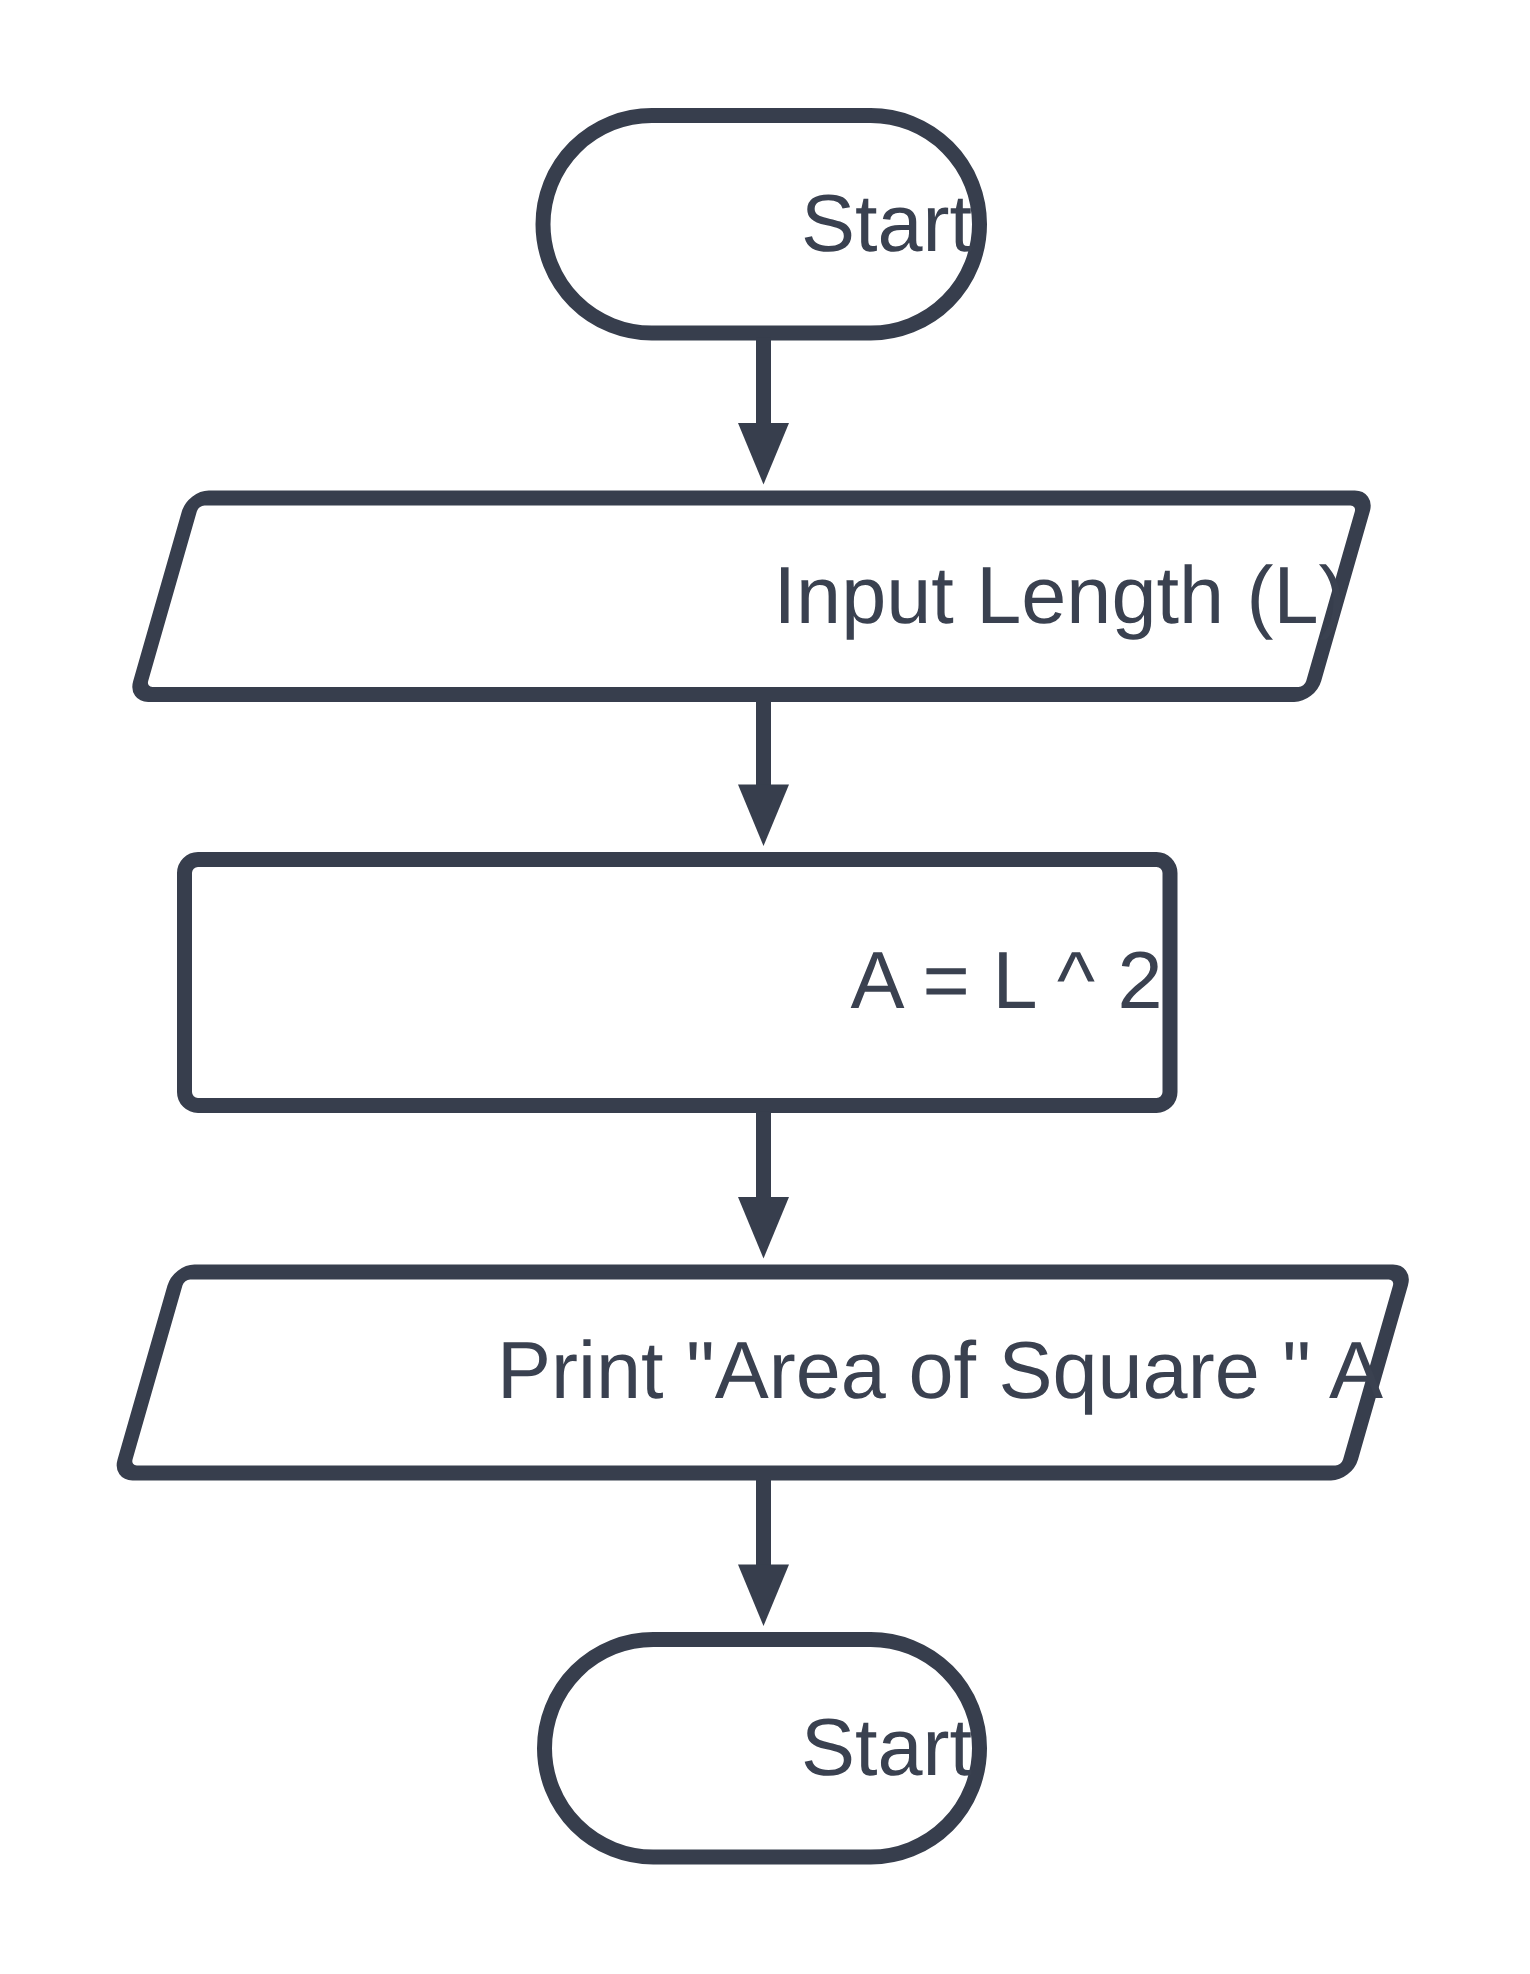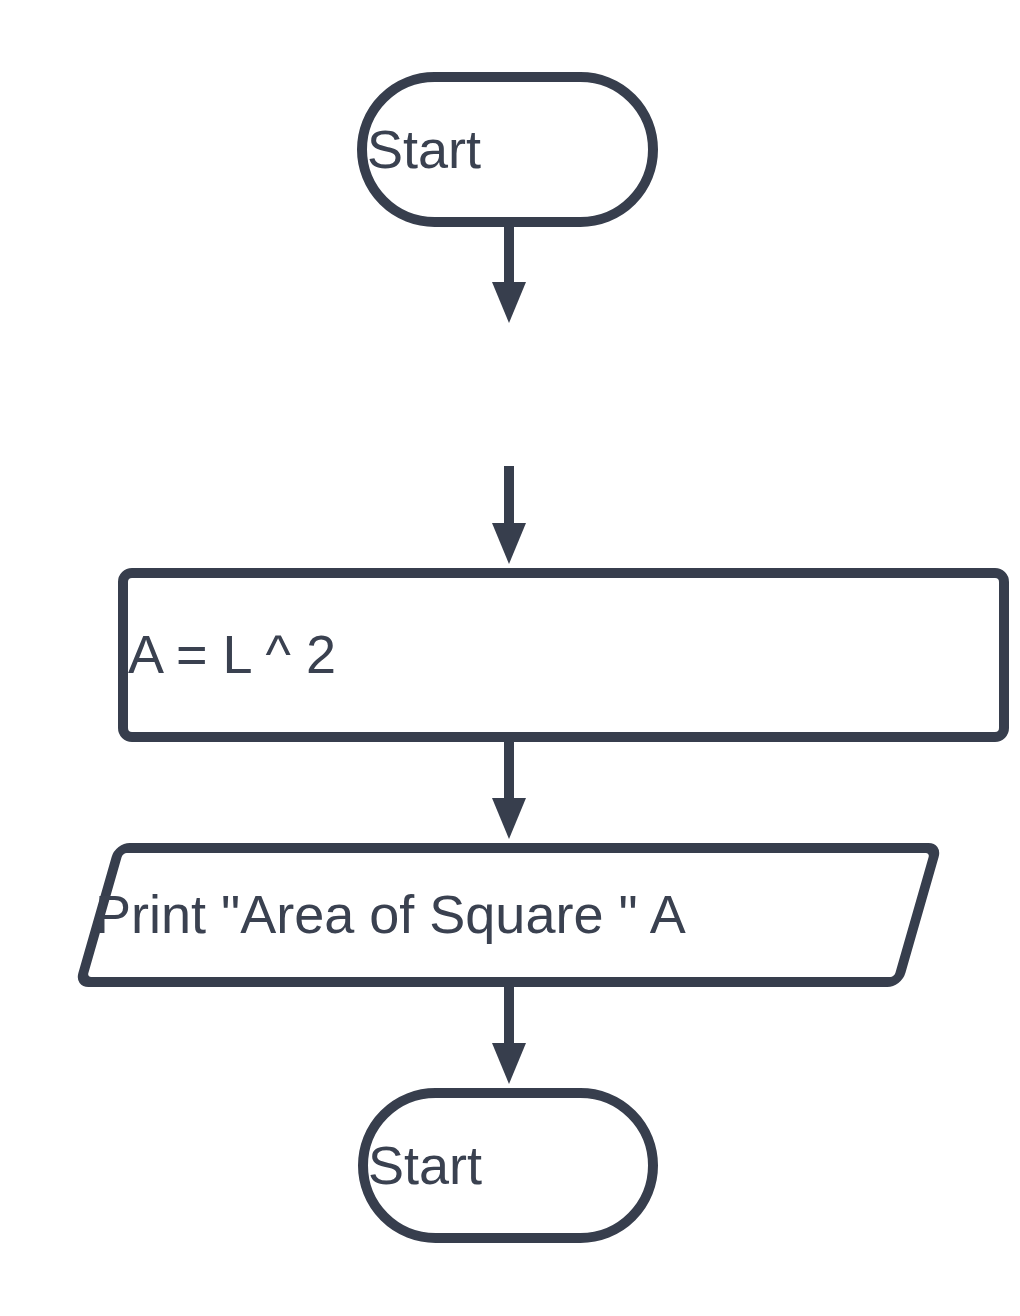--- a/index.html
+++ b/index.html
@@ -17,21 +17,21 @@
     width: 1020px;
     height: 1316px;
     background: var(--bg);
     overflow: hidden;
   }
 
   .node {
     position: absolute;
     display: flex;
     align-items: center;
-    justify-content: flex-start;
+    justify-content: flex-end;
   }
 
   .node .label {
     position: relative;
     z-index: 2;
     font-size: 54px;
     line-height: 1.1;
     color: var(--text);
     white-space: nowrap;
     text-align: center;
@@ -57,21 +57,21 @@
     inset: 0;
     background: var(--fill);
     border: 10px solid var(--stroke);
     border-radius: 14px;
     transform: skewX(-16deg);
   }
 
   
   #node-start  { left: 357px; top:   72px; width: 301px; height: 155px; }
   #node-input  { left: 105px; top:  327px; width: 792px; height: 141px; }
-  #node-proc   { left: 118px; top:  568px; width: 891px; height: 174px; }
+  #node-proc   { left: 118px; top:  568px; width: 667px; height: 174px; }
   #node-output { left:  95px; top:  843px; width: 827px; height: 144px; }
   #node-stop   { left: 358px; top: 1088px; width: 300px; height: 155px; }
 
   .arrow {
     position: absolute;
     width: 44px;
     height: 102px;
     color: var(--stroke);
   }
   .arrow line    { stroke: currentColor; stroke-width: 10; }
@@ -89,20 +89,24 @@
 
   <div class="node terminator" id="node-start">
     <span class="label">Start</span>
   </div>
 
   <svg class="arrow" id="arrow-1" viewBox="0 0 44 102">
     <line x1="22" y1="0" x2="22" y2="60"></line>
     <polygon points="5,57 39,57 22,98"></polygon>
   </svg>
 
+  <div class="node parallelogram" id="node-input">
+    <div class="skin"></div>
+    <span class="label">Input Length (L)</span>
+  </div>
 
   <svg class="arrow" id="arrow-2" viewBox="0 0 44 102">
     <line x1="22" y1="0" x2="22" y2="60"></line>
     <polygon points="5,57 39,57 22,98"></polygon>
   </svg>
 
   <div class="node process" id="node-proc">
     <span class="label">A = L ^ 2</span>
   </div>
 

